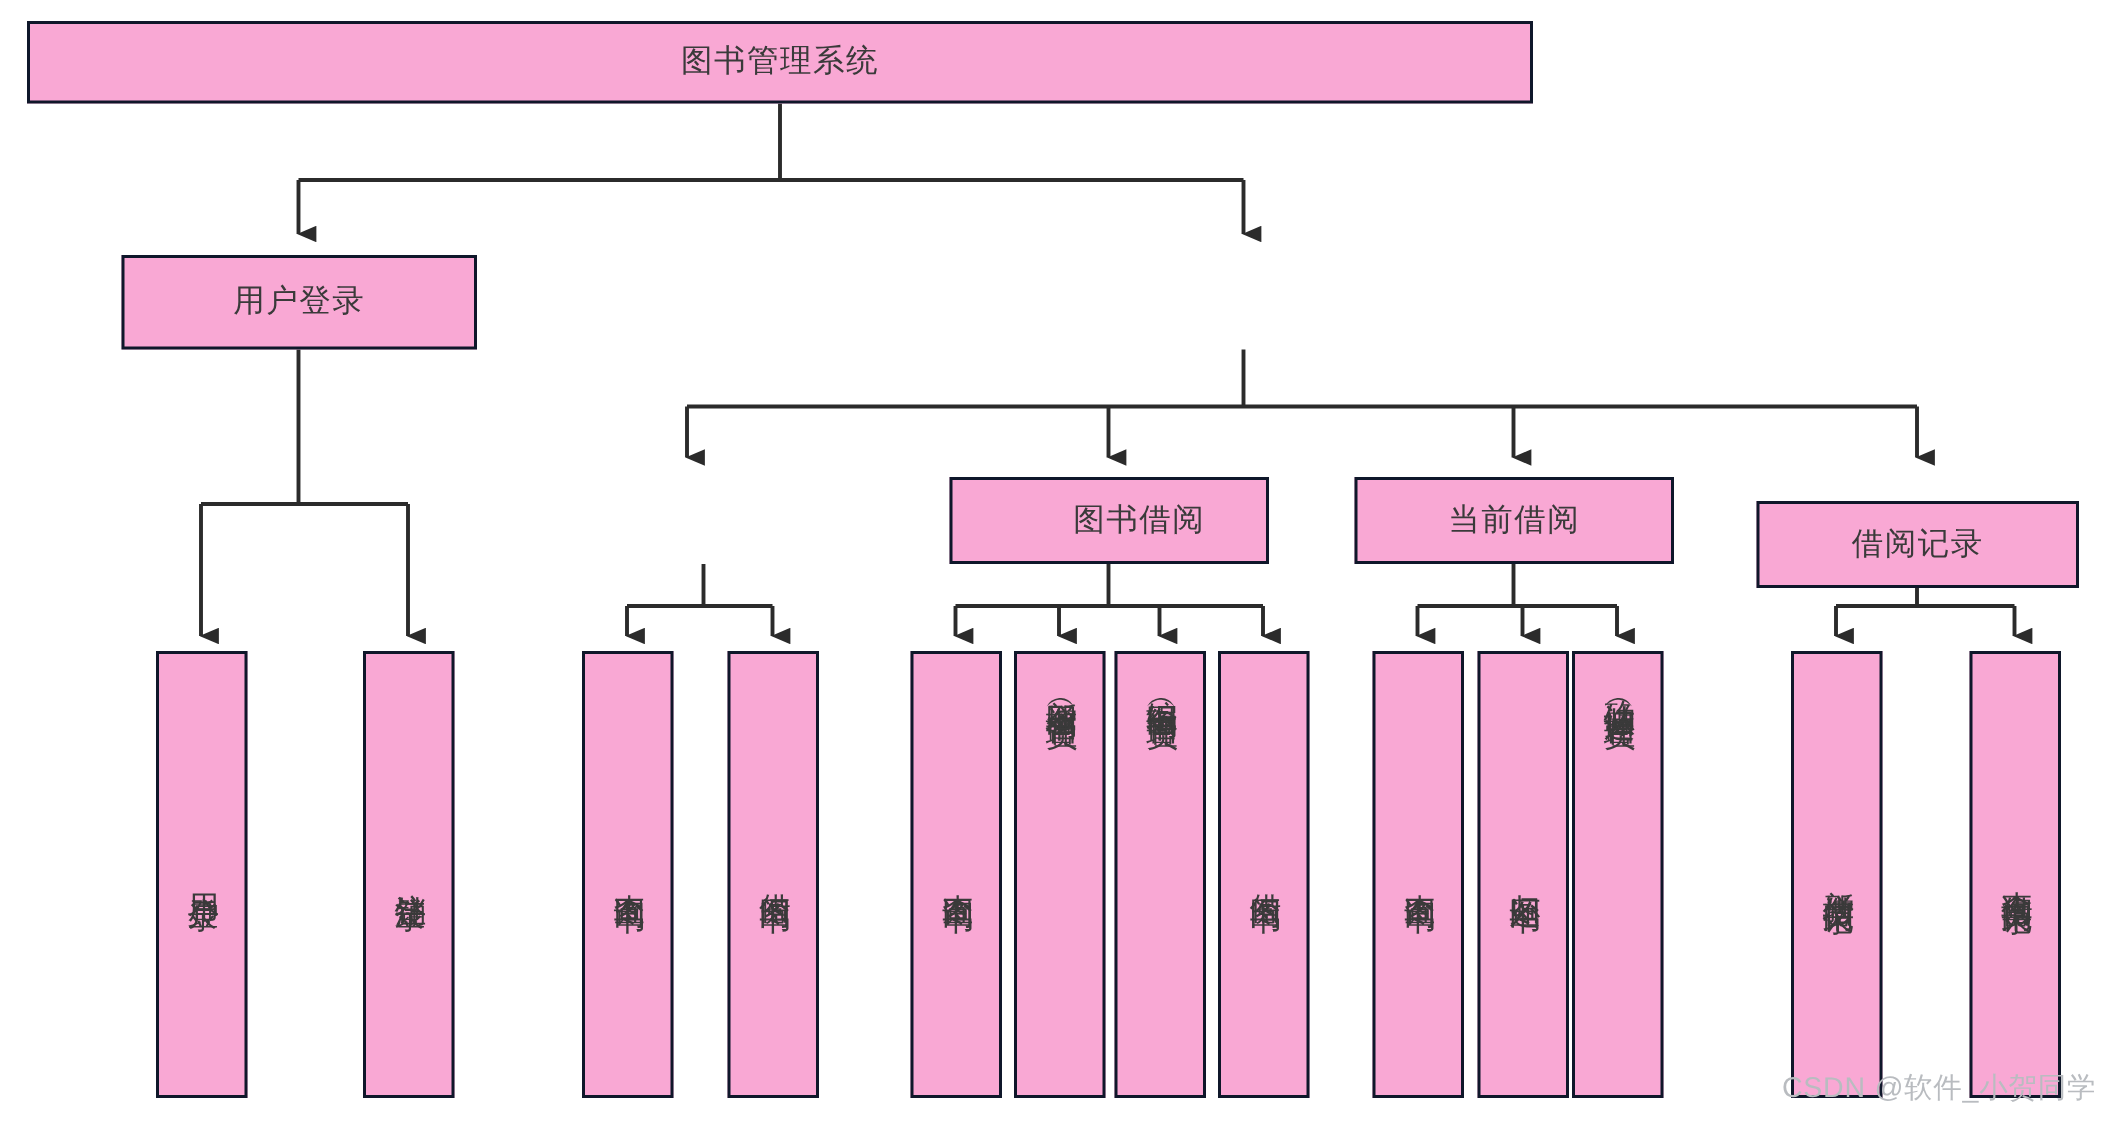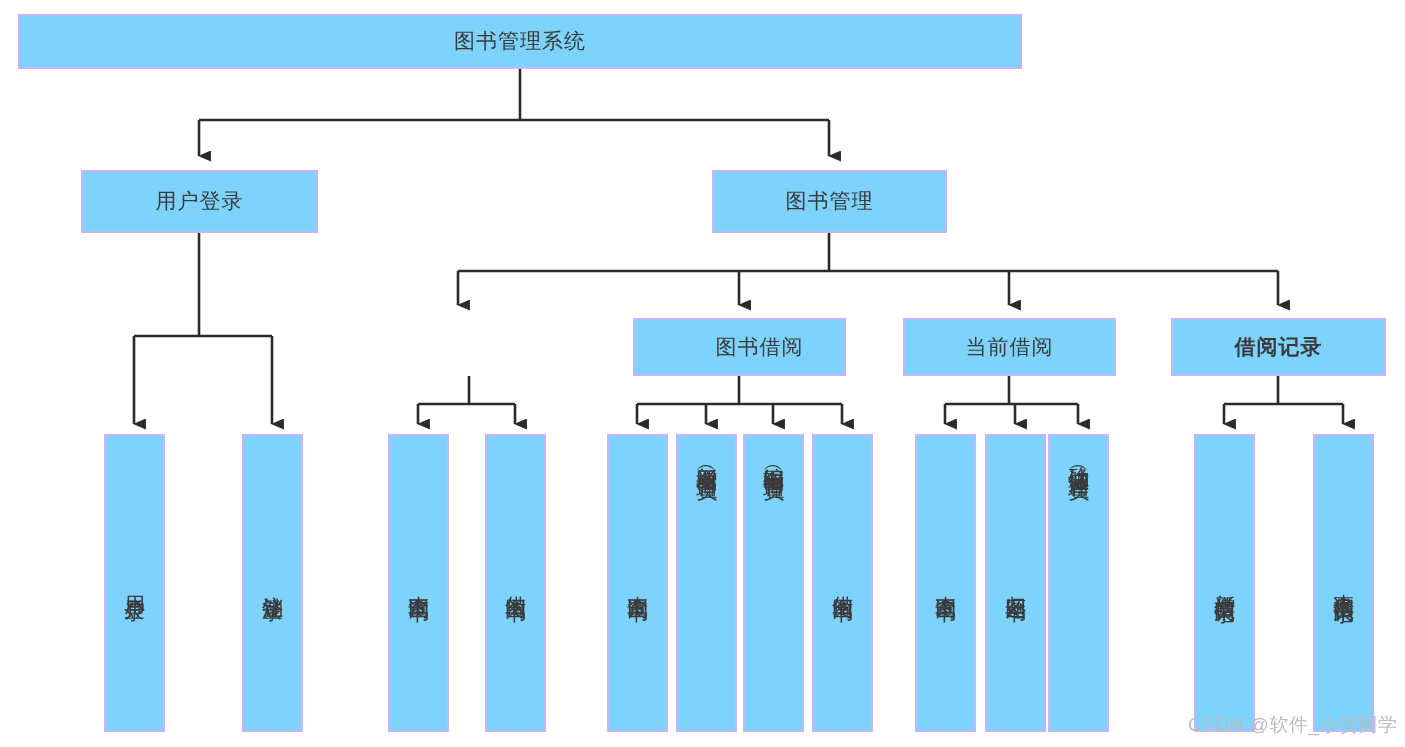--- a/index.html
+++ b/index.html
@@ -9,22 +9,22 @@
     font-family:"Liberation Sans","DejaVu Sans",sans-serif;
     overflow:hidden;
     position:relative;
   }
   #diagram{
     position:absolute;left:0;top:0;width:1405px;height:747px;
   }
   .node{
     position:absolute;
     box-sizing:border-box;
-    background:#7dd3fc;
-    border:2px solid #c4b5fd;
+    background:#f9a8d4;
+    border:2px solid #0f172a;
     display:flex;
     align-items:center;
     justify-content:center;
     color:#2f2f2f;
   }
   .node .lbl{
     font-size:21px;
     line-height:1.15;
     letter-spacing:1px;
     white-space:nowrap;
@@ -116,31 +116,28 @@
     </g>
   </svg>
 
   <div class="node" style="left:18px;top:14px;width:1004px;height:55px;">
     <span class="lbl">图书管理系统</span>
   </div>
 
   <div class="node" style="left:81px;top:170px;width:237px;height:63px;">
     <span class="lbl">用户登录</span>
   </div>
-  <div class="node" style="left:712px;top:170px;width:235px;height:63px;">
-    <span class="lbl">图书管理</span>
-  </div>
 
   <div class="node" style="left:633px;top:318px;width:213px;height:58px;padding-left:40px;">
     <span class="lbl">图书借阅</span>
   </div>
   <div class="node" style="left:903px;top:318px;width:213px;height:58px;">
     <span class="lbl">当前借阅</span>
   </div>
-  <div class="node" style="left:1171px;top:318px;width:215px;height:58px;font-weight:bold;">
+  <div class="node" style="left:1171px;top:334px;width:215px;height:58px;">
     <span class="lbl">借阅记录</span>
   </div>
 
   <div class="node vert mid" style="left:104px;top:434px;width:61px;height:298px;">
     <span class="lbl">用户登录</span>
   </div>
   <div class="node vert mid" style="left:242px;top:434px;width:61px;height:298px;">
     <span class="lbl">注销登录</span>
   </div>
 

